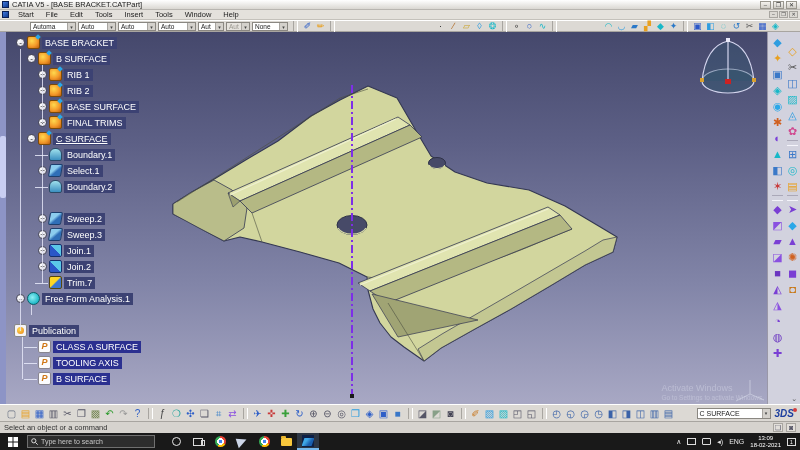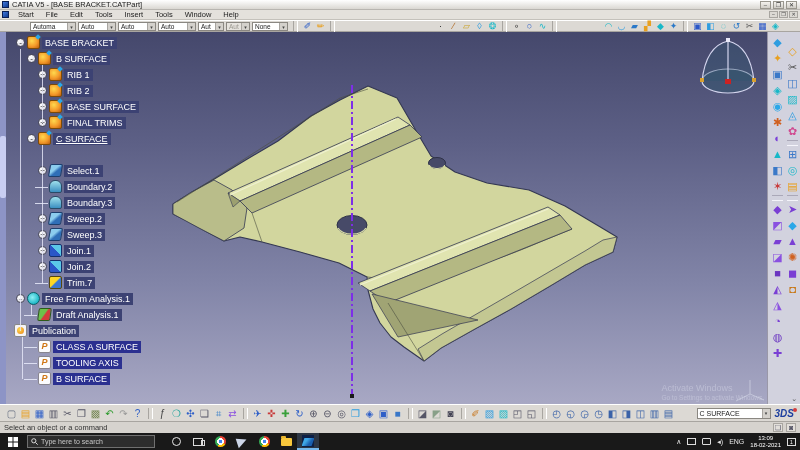--- a/index.html
+++ b/index.html
@@ -318,35 +318,35 @@
         <div class="trow" style="top: 83px;">
           <div class="texp" style="left: 31px;">+</div>
           <div class="ticon i-body" style="left: 42px;"></div>
           <div class="tlabel" style="left: 57px;">FINAL TRIMS</div>
         </div>
         <div class="trow" style="top: 99px;">
           <div class="texp" style="left: 20px;">-</div>
           <div class="ticon i-body" style="left: 31px;"></div>
           <div class="tlabel und" style="left: 46px;">C SURFACE</div>
         </div>
+        <div class="trow" style="top: 115px;">
+          <div class="tdash" style="left: 28px; width: 13px;"></div>
+          <div class="ticon i-boundary" style="left: 42px;"></div>
+          <div class="tlabel" style="left: 57px;">Boundary.1</div>
+        </div>
         <div class="trow" style="top: 131px;">
           <div class="texp" style="left: 31px;">+</div>
           <div class="ticon i-sweep" style="left: 42px;"></div>
           <div class="tlabel" style="left: 57px;">Select.1</div>
         </div>
         <div class="trow" style="top: 147px;">
           <div class="tdash" style="left: 28px; width: 13px;"></div>
           <div class="ticon i-boundary" style="left: 42px;"></div>
           <div class="tlabel" style="left: 57px;">Boundary.2</div>
         </div>
-        <div class="trow" style="top: 163px;">
-          <div class="tdash" style="left: 28px; width: 13px;"></div>
-          <div class="ticon i-boundary" style="left: 42px;"></div>
-          <div class="tlabel" style="left: 57px;">Boundary.3</div>
-        </div>
         <div class="trow" style="top: 179px;">
           <div class="texp" style="left: 31px;">+</div>
           <div class="ticon i-sweep" style="left: 42px;"></div>
           <div class="tlabel" style="left: 57px;">Sweep.2</div>
         </div>
         <div class="trow" style="top: 195px;">
           <div class="texp" style="left: 31px;">+</div>
           <div class="ticon i-sweep" style="left: 42px;"></div>
           <div class="tlabel" style="left: 57px;">Sweep.3</div>
         </div>
@@ -362,25 +362,20 @@
         </div>
         <div class="trow" style="top: 243px;">
           <div class="tdash" style="left: 28px; width: 13px;"></div>
           <div class="ticon i-trim" style="left: 42px;"></div>
           <div class="tlabel" style="left: 57px;">Trim.7</div>
         </div>
         <div class="trow" style="top: 259px;">
           <div class="texp" style="left: 9px;">-</div>
           <div class="ticon i-ffa" style="left: 20px;"></div>
           <div class="tlabel" style="left: 35px;">Free Form Analysis.1</div>
-        </div>
-        <div class="trow" style="top: 275px;">
-          <div class="tdash" style="left: 17px; width: 13px;"></div>
-          <div class="ticon i-draft" style="left: 31px;"></div>
-          <div class="tlabel" style="left: 46px;">Draft Analysis.1</div>
         </div>
         <div class="trow" style="top: 291px;">
           <div class="ticon i-publication" style="left: 7px;"></div>
           <div class="tlabel" style="left: 22px;">Publication</div>
         </div>
         <div class="trow" style="top: 307px;">
           <div class="tdash" style="left: 17px; width: 13px;"></div>
           <div class="ticon i-pub" style="left: 31px;">P</div>
           <div class="tlabel sel" style="left: 46px;">CLASS A SURFACE</div>
         </div>

